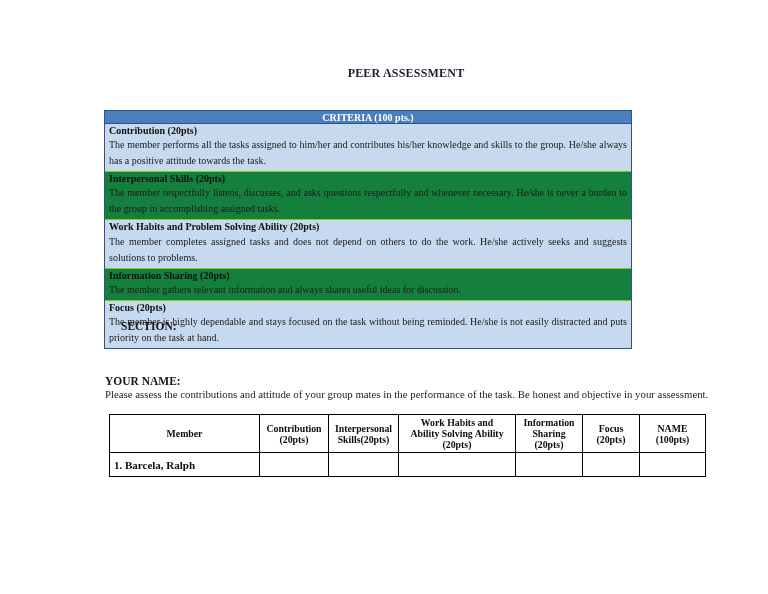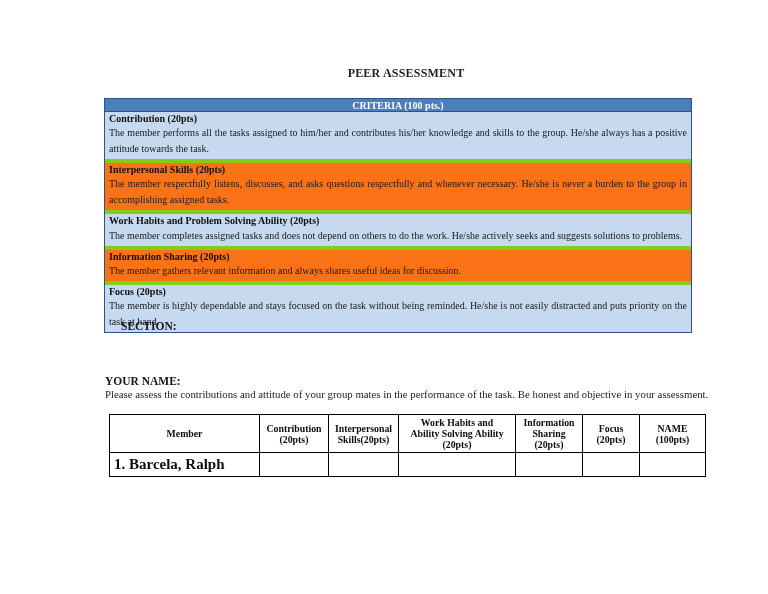--- a/index.html
+++ b/index.html
@@ -22,36 +22,36 @@
     font-size: 12px; font-weight: bold; color: #1c1c2e;
     line-height: 14px; letter-spacing: 0.2px;
   }
   .doc-subtitle {
     font-size: 12px; font-weight: bold; color: #2155a3;
     line-height: 14px; letter-spacing: 0.2px;
   }
 
   
   .criteria-table {
-    position: absolute; top: 98px; left: 104px; width: 588px;
+    position: absolute; top: 110px; left: 104px; width: 528px;
     border: 1.5px solid #2f5387;
-    background: #f97316;
+    background: #15803d;
   }
   .criteria-header {
     background: #4a7ebc;
     color: #ffffff;
     font-weight: bold;
     font-size: 10px;
     text-align: center;
     line-height: 13px;
     height: 13px;
     border-bottom: 1px solid #2f5387;
   }
   .crit-row { padding: 1px 4px 2px 4px; }
-  .crit-row + .crit-row { border-top: 4px solid #84cc16; }
+  .crit-row + .crit-row { border-top: 1px solid #84cc16; }
   .crit-row.shaded { background: #c6d9ef; }
   .crit-title {
     font-weight: bold; font-size: 10px; line-height: 12.2px; color: #101010;
   }
   .crit-desc {
     font-size: 10px; line-height: 16px; text-align: justify; color: #1a1a1a;
   }
 
   
   .section-label {
@@ -86,21 +86,21 @@
     line-height: 11px;
     text-align: center;
     vertical-align: middle;
     white-space: pre-line;
     padding: 2px 1px;
     height: 35px;
     color: #0d0d0d;
   }
   table.assessment td {
     height: 24px;
-    font-size: 15px;
+    font-size: 11px;
   }
   td.member-cell {
     font-weight: bold;
     padding-left: 4px;
     color: #0d0d0d;
   }
   col.c-member { width: 150px; }
   col.c-contrib { width: 69px; }
   col.c-inter  { width: 70px; }
   col.c-work   { width: 117px; }

